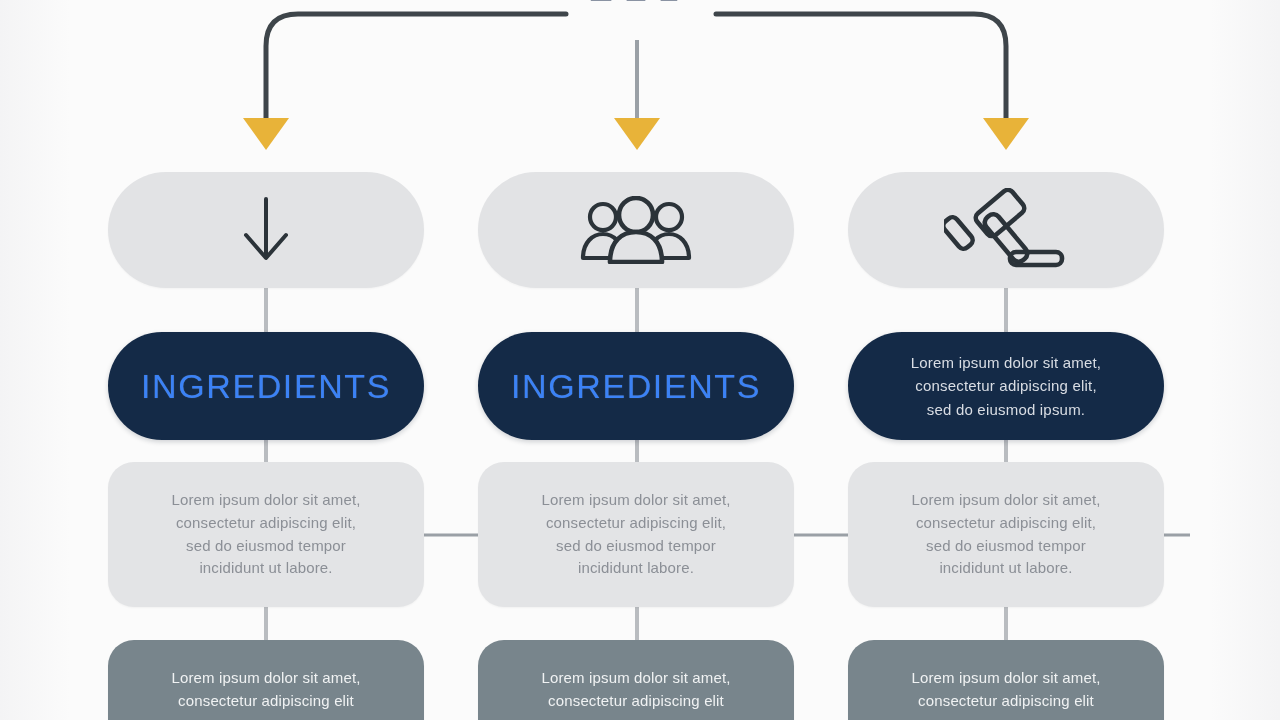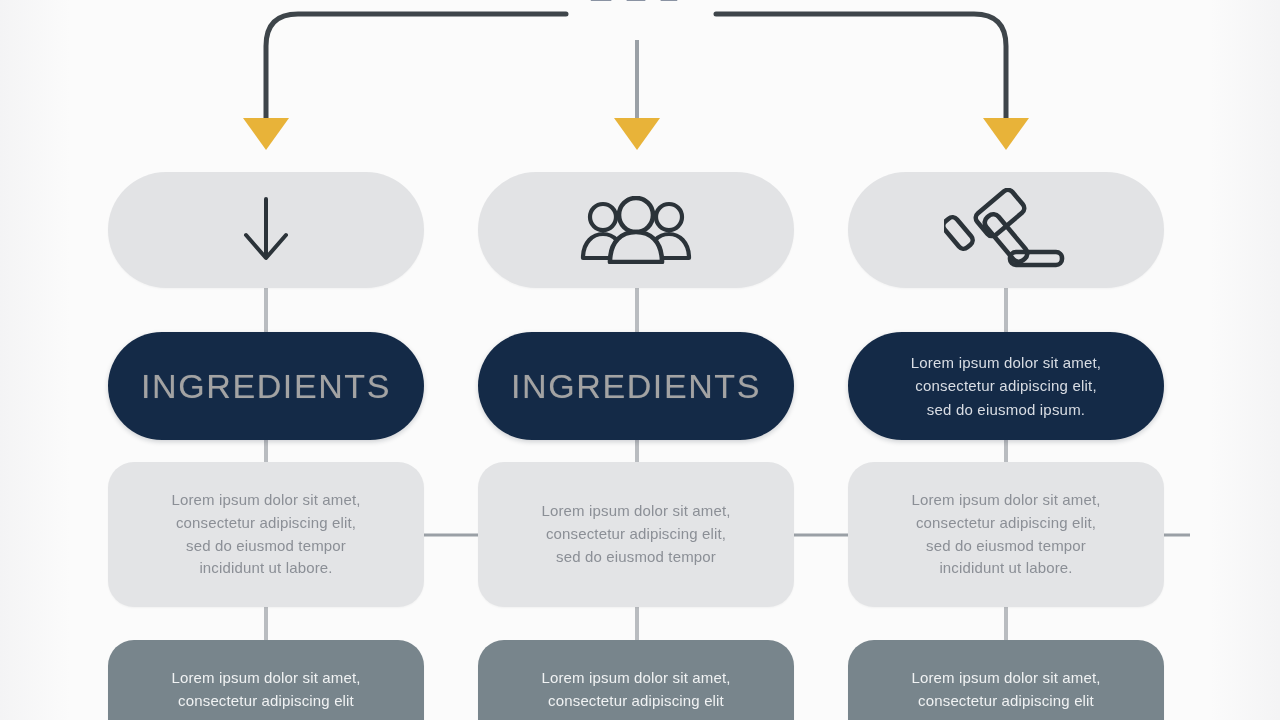--- a/index.html
+++ b/index.html
@@ -76,21 +76,21 @@
     background: #142a47;
     border-radius: 54px;
     display: flex;
     align-items: center;
     justify-content: center;
     box-shadow: 0 2px 5px rgba(10,20,40,0.18);
     padding: 0 14px;
     box-sizing: border-box;
   }
   .title-pill .pill-title {
-    color: #a3a3a3;
+    color: #3b82f6;
     font-size: 34px;
     letter-spacing: 1.6px;
     font-weight: 400;
     text-align: center;
     white-space: nowrap;
     text-shadow: 0 0 1px rgba(255,255,255,0.25);
   }
   .title-pill .pill-lorem {
     color: #d9dde4;
     font-size: 15px;
@@ -253,20 +253,21 @@
 
     <div class="title-pill">
       <span class="pill-title">INGREDIENTS</span>
     </div>
 
     <div class="body-card">
       <div class="card-lorem">
         <div>Lorem ipsum dolor sit amet,</div>
         <div>consectetur adipiscing elit,</div>
         <div>sed do eiusmod tempor</div>
+        <div>incididunt labore.</div>
       </div>
     </div>
 
     <div class="slate-card">
       <div class="card-lorem">
         <div>Lorem ipsum dolor sit amet,</div>
         <div>consectetur adipiscing elit</div>
       </div>
     </div>
   </div>

